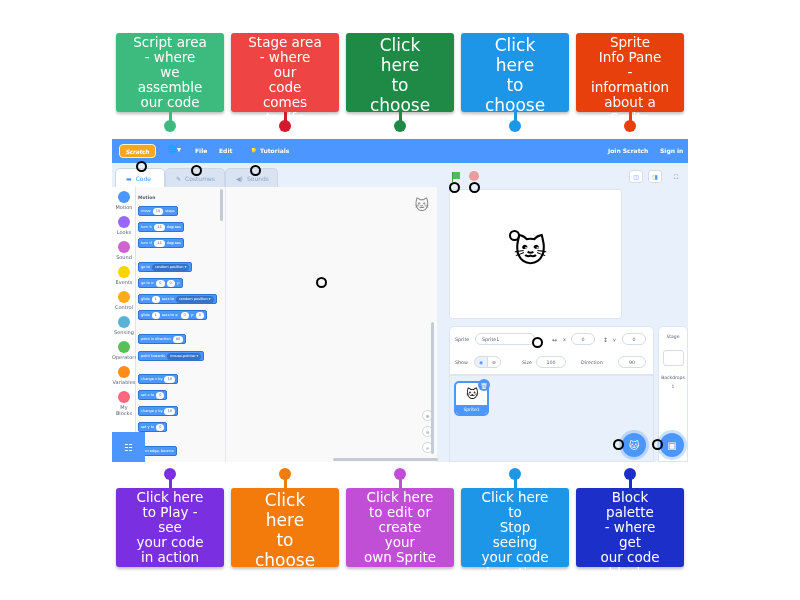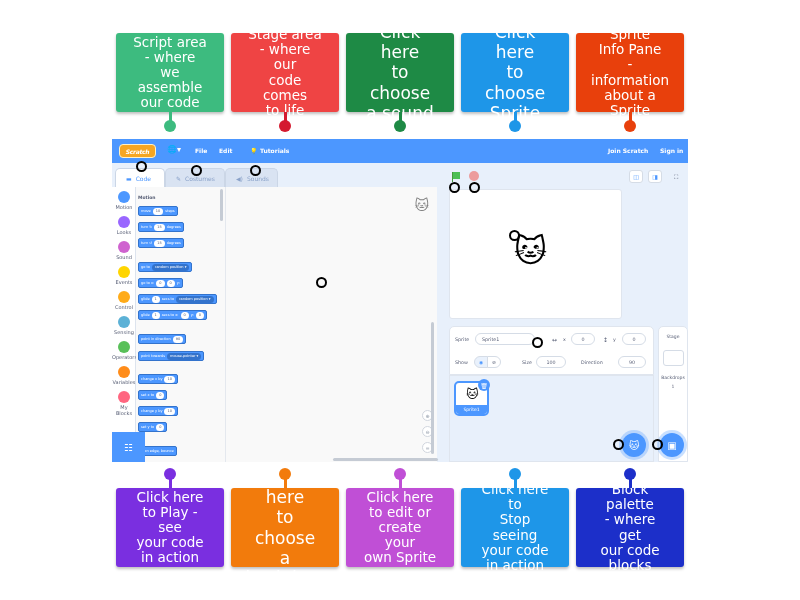--- a/index.html
+++ b/index.html
@@ -3,21 +3,21 @@
 <meta charset="utf-8">
 <style>
   * { box-sizing: border-box; margin: 0; padding: 0; }
   html, body { width: 800px; height: 600px; background: #ffffff; overflow: hidden; }
   body { position: relative; font-family: "DejaVu Sans", sans-serif; }
 
   
   .callout {
     position: absolute; width: 108px; height: 79px;
     border-radius: 3px; color: #fff; text-align: center;
-    display: flex; align-items: center; justify-content: center;
+    display: flex; justify-content: center;
     padding: 2px 17px; box-shadow: 0 2px 3px rgba(0,0,0,0.25);
     line-height: 1.12; font-size: 13.5px;
   }
   .callout.big { font-size: 17px; line-height: 1.18; }
   .callout span { white-space: pre-line; }
   .stem { position: absolute; width: 3px; height: 10px; }
   .dot { position: absolute; width: 12px; height: 12px; border-radius: 50%; }
 
   
   #app { position: absolute; left: 112px; top: 139px; width: 576px; height: 323px; background: #e8f0fb; overflow: hidden; }

